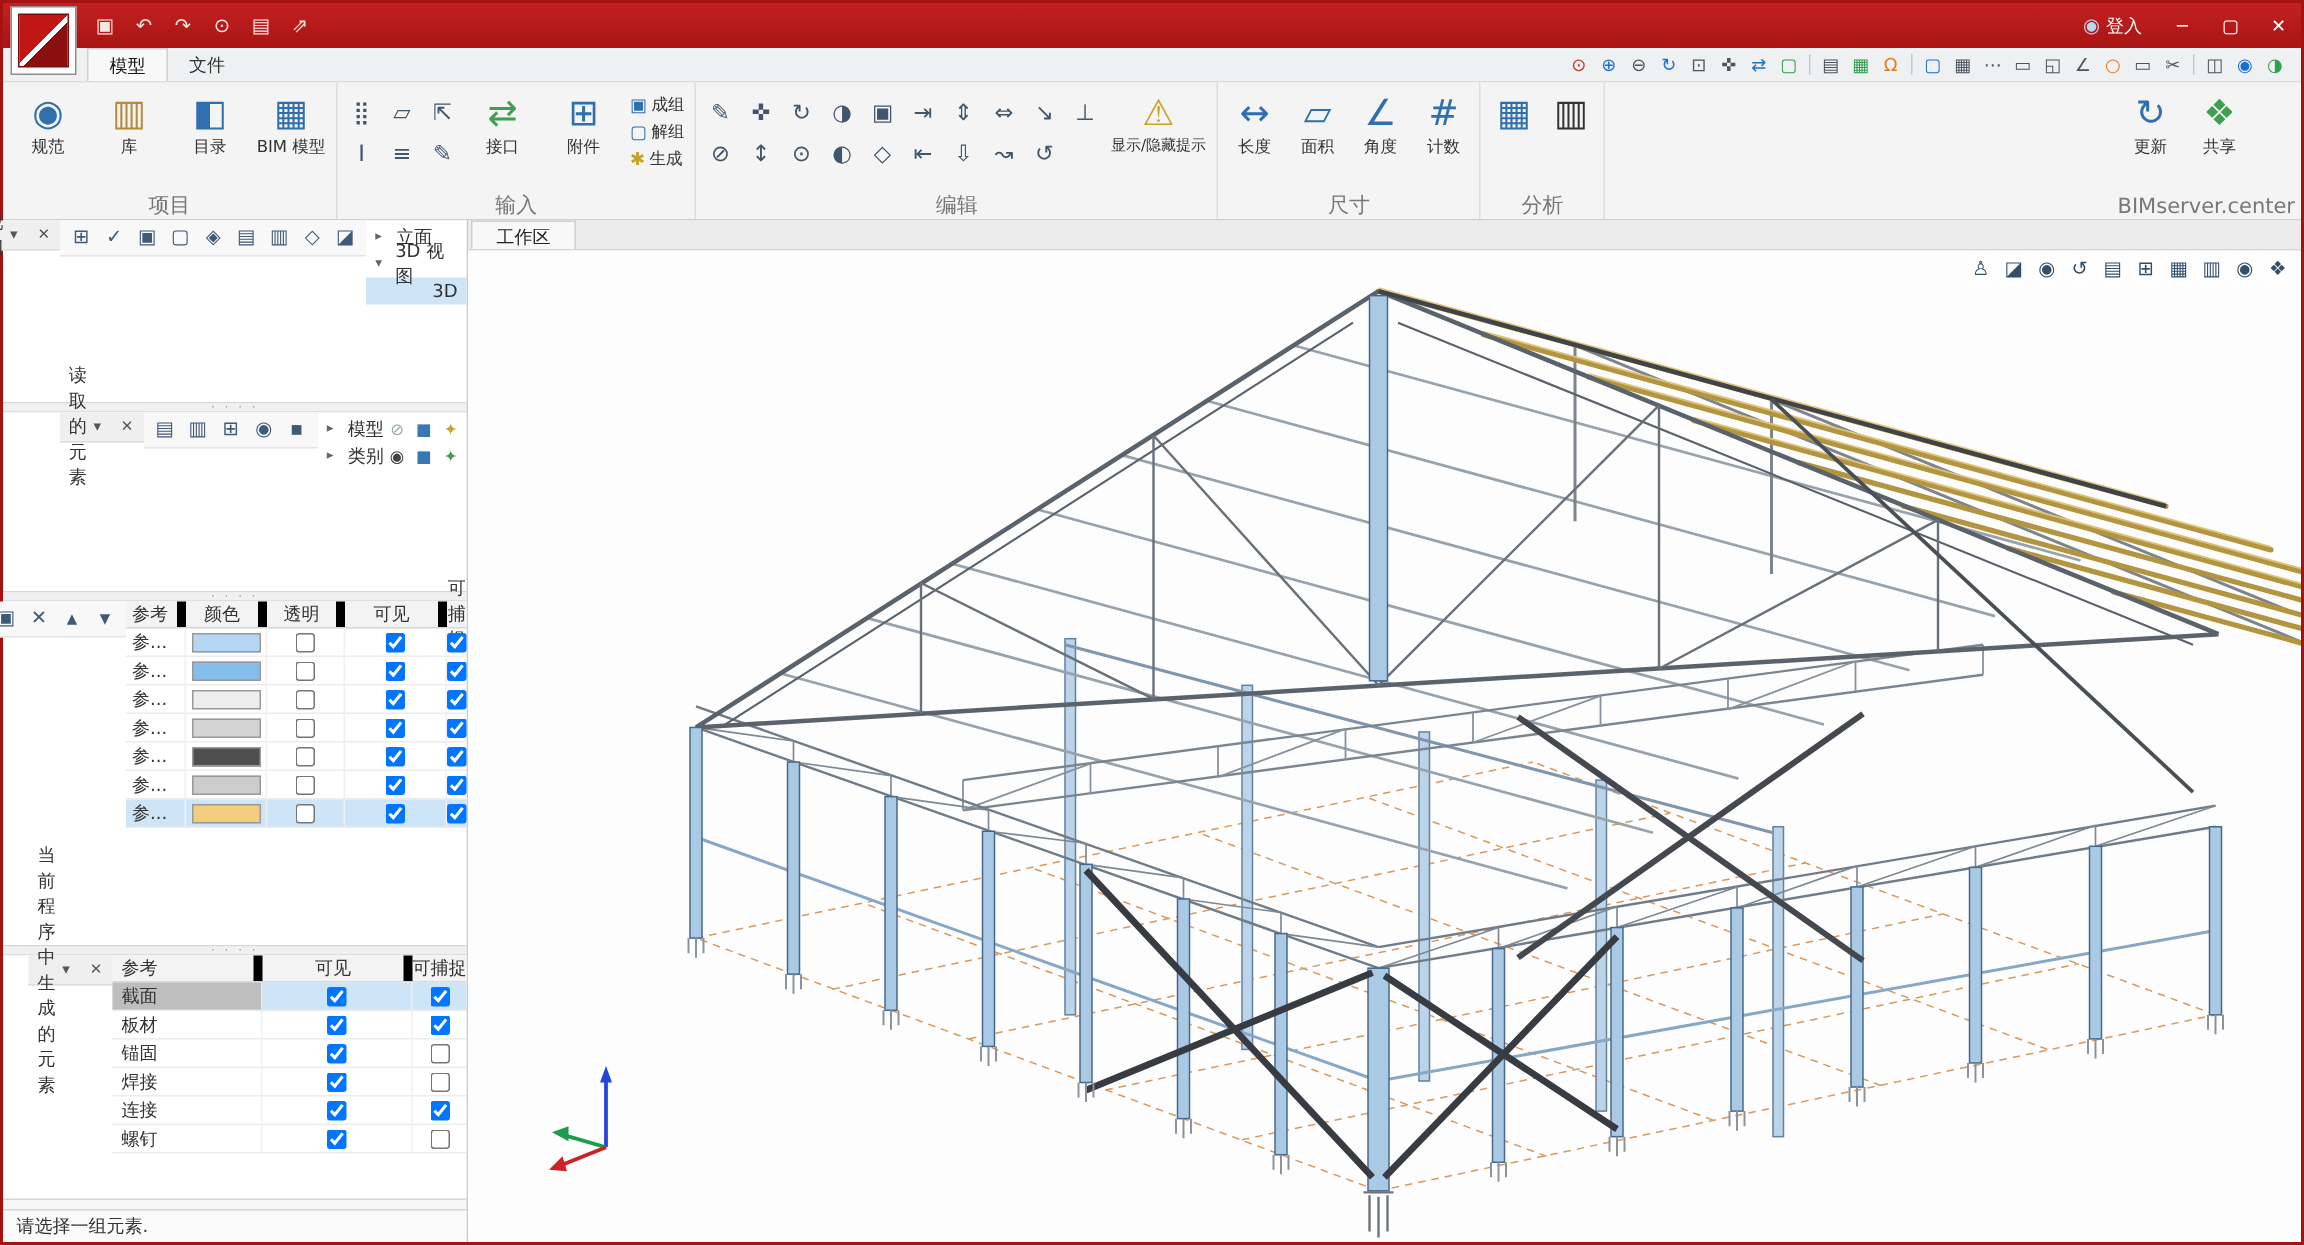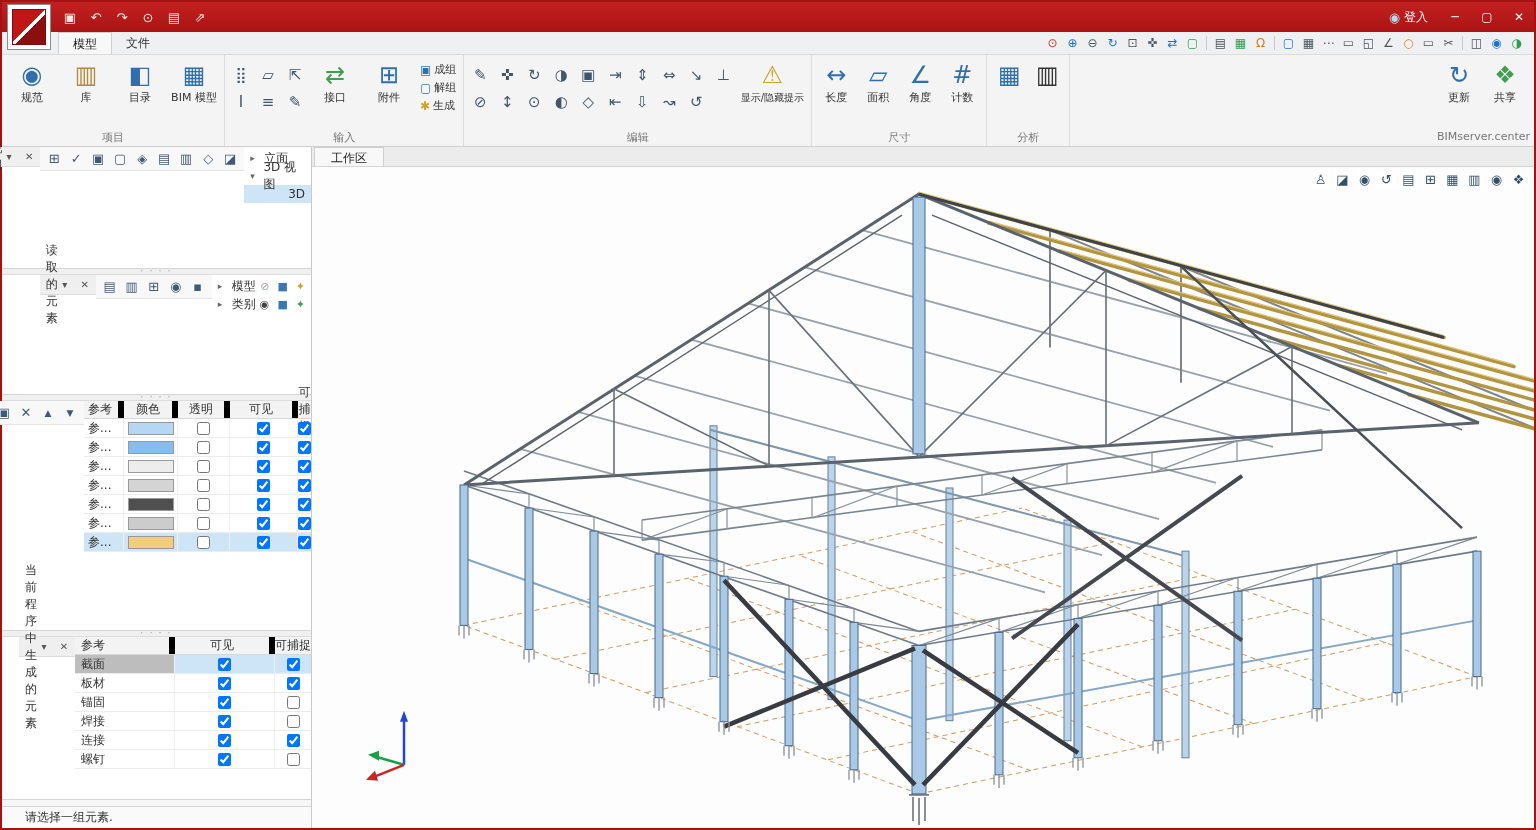--- a/index.html
+++ b/index.html
@@ -26,21 +26,21 @@
   .tab.active { background:#f8f8f8; border:1px solid #cfcfcf; border-bottom:none; color:#1a1a1a; }
   .minibar { margin-left:auto; display:flex; align-items:center; gap:1px; padding-right:8px; height:22px; }
   .micon { width:19px; height:19px; display:flex; align-items:center; justify-content:center; font-size:12px; color:#4a5560; cursor:pointer; }
   .msep { width:1px; height:14px; background:#c8c8c8; margin:0 3px; }
   .or { color:#e07b1f; } .bl { color:#1a6fd4; } .gr { color:#2e9e4f; } .rd { color:#c03a2b; }
 
   
   .ribbon { height:92px; background:#f4f4f4; display:flex; flex:0 0 92px; border-bottom:1px solid #cfcfcf; }
   .rgroup { display:flex; flex-direction:column; border-right:1px solid #ddd; padding:2px 4px 0; }
   .rcontent { flex:1; display:flex; align-items:flex-start; gap:2px; }
-  .rlabel { flex:0 0 16px; text-align:center; font-size:11px; color:#777; }
+  .rlabel { flex:0 0 16px; text-align:center; font-size:14px; color:#777; }
   .bigbtn { width:52px; display:flex; flex-direction:column; align-items:center; padding-top:3px; cursor:pointer; }
   .bigbtn .bicon { font-size:24px; line-height:30px; height:32px; }
   .bigbtn .blab { font-size:11px; color:#333; text-align:center; line-height:12px; }
   .ic-blue { color:#2f6fae; } .ic-gold { color:#c9a227; } .ic-tan { color:#b58a3a; } .ic-green{ color:#3f9e4f; }
   .smallstack { display:flex; flex-direction:column; gap:1px; padding-top:4px; }
   .sitem { display:flex; align-items:center; gap:3px; font-size:11px; cursor:pointer; padding:1px 3px; }
   .sitem .si { font-size:12px; }
   .icongrid { display:flex; flex-direction:column; gap:3px; padding-top:6px; }
   .icorow { display:flex; gap:3px; }
   .eicon { width:24px; height:24px; border:1px solid transparent; display:flex; align-items:center; justify-content:center; font-size:15px; color:#41566b; cursor:pointer; }
@@ -79,21 +79,21 @@
   .c-col { width:54px; } .c-tr { width:52px; } .c-vis { width:68px; } .c-snap { flex:1; border-right:none !important; }
   .swatch { width:46px; height:13px; border:1px solid #999; display:inline-block; }
   input[type=checkbox] { width:13px; height:13px; }
 
   
   .g-ref { width:100px; justify-content:flex-start !important; padding-left:6px; }
   .g-vis { width:100px; } .g-snap { flex:1; border-right:none !important; }
   .refcell-sel { background:#bdbdbd; }
   .grow-sel { background:#cde5f7; }
 
-  .statusline { margin-top:auto; height:22px; background:#fafafa; border-top:1px solid #d5d5d5; display:flex; align-items:center; padding-left:23px; font-size:12px; color:#333; flex:0 0 22px; }
+  .statusline { margin-top:auto; height:22px; background:#fafafa; border-top:1px solid #d5d5d5; display:flex; align-items:center; padding-left:9px; font-size:12px; color:#333; flex:0 0 22px; }
 
   
   .workspace { flex:1; display:flex; flex-direction:column; min-width:0; }
   .wtabbar { height:20px; background:#ececec; border-bottom:1px solid #d5d5d5; display:flex; align-items:flex-end; padding-left:2px; flex:0 0 20px; }
   .wtab { height:19px; background:#f8f8f8; border:1px solid #cfcfcf; border-bottom:none; padding:2px 16px 0; font-size:12px; color:#222; }
   .viewport { flex:1; background:#fdfdfd; position:relative; min-height:0; }
   .viewport svg { position:absolute; inset:0; width:100%; height:100%; }
   .vtools { position:absolute; top:3px; right:6px; display:flex; gap:3px; z-index:3; }
   .vtool { width:19px; height:19px; display:flex; align-items:center; justify-content:center; font-size:13px; color:#33506b; cursor:pointer; background:rgba(255,255,255,.6); }
 </style>

